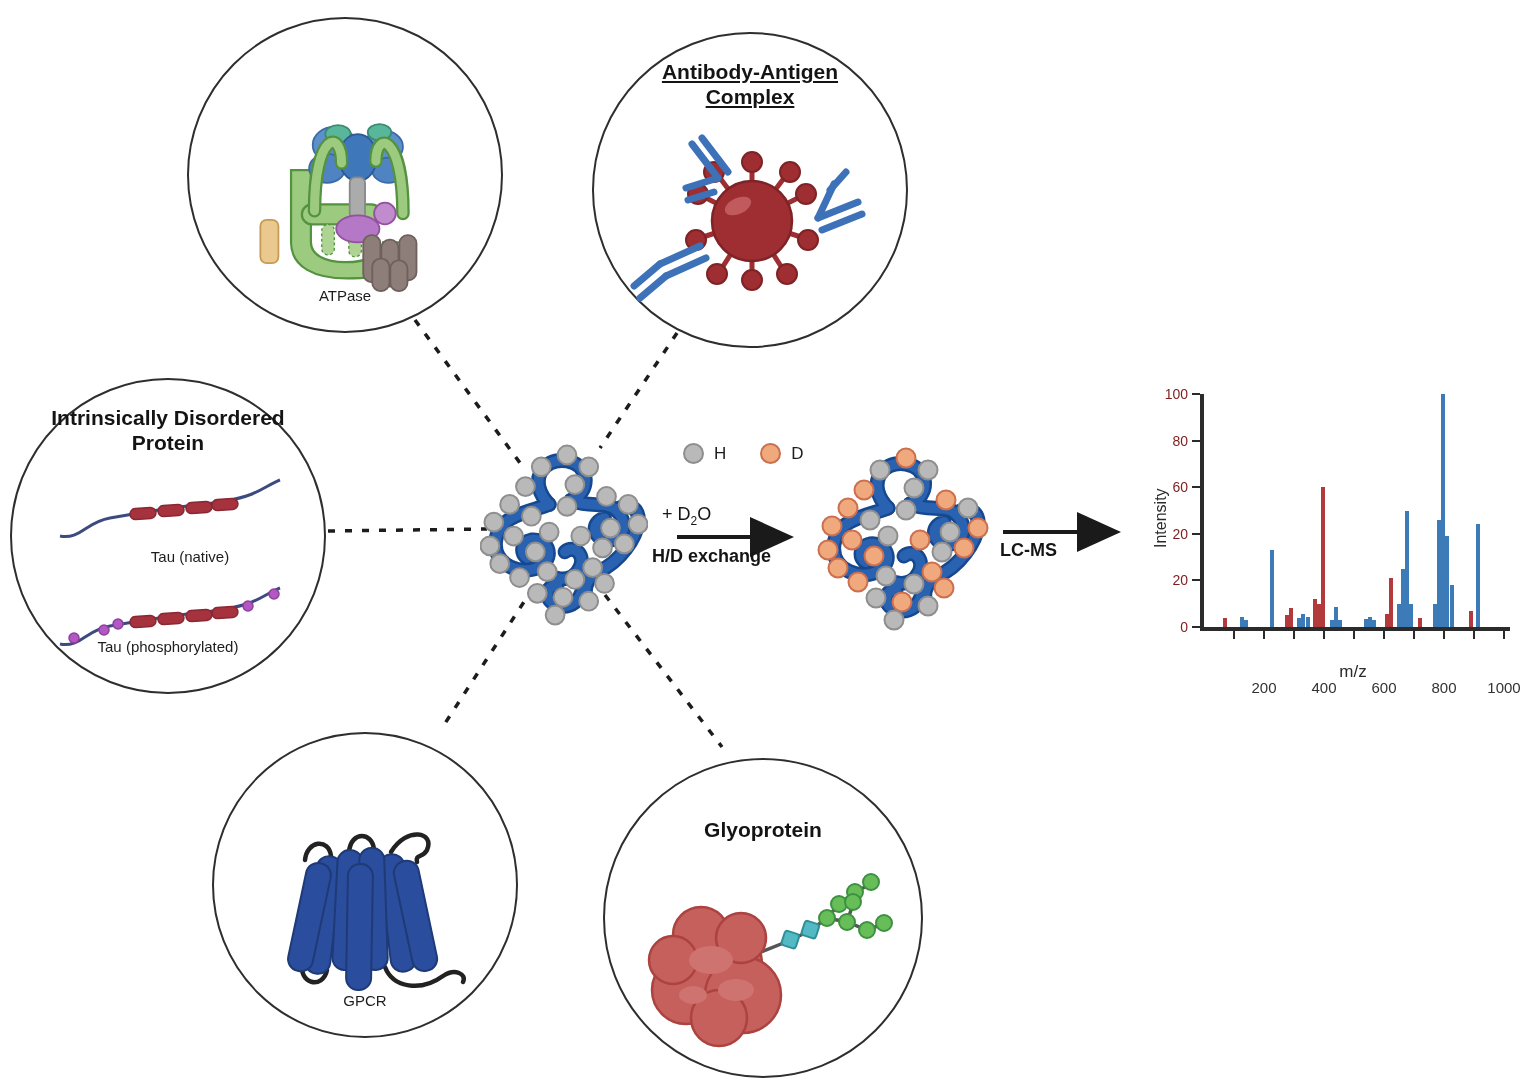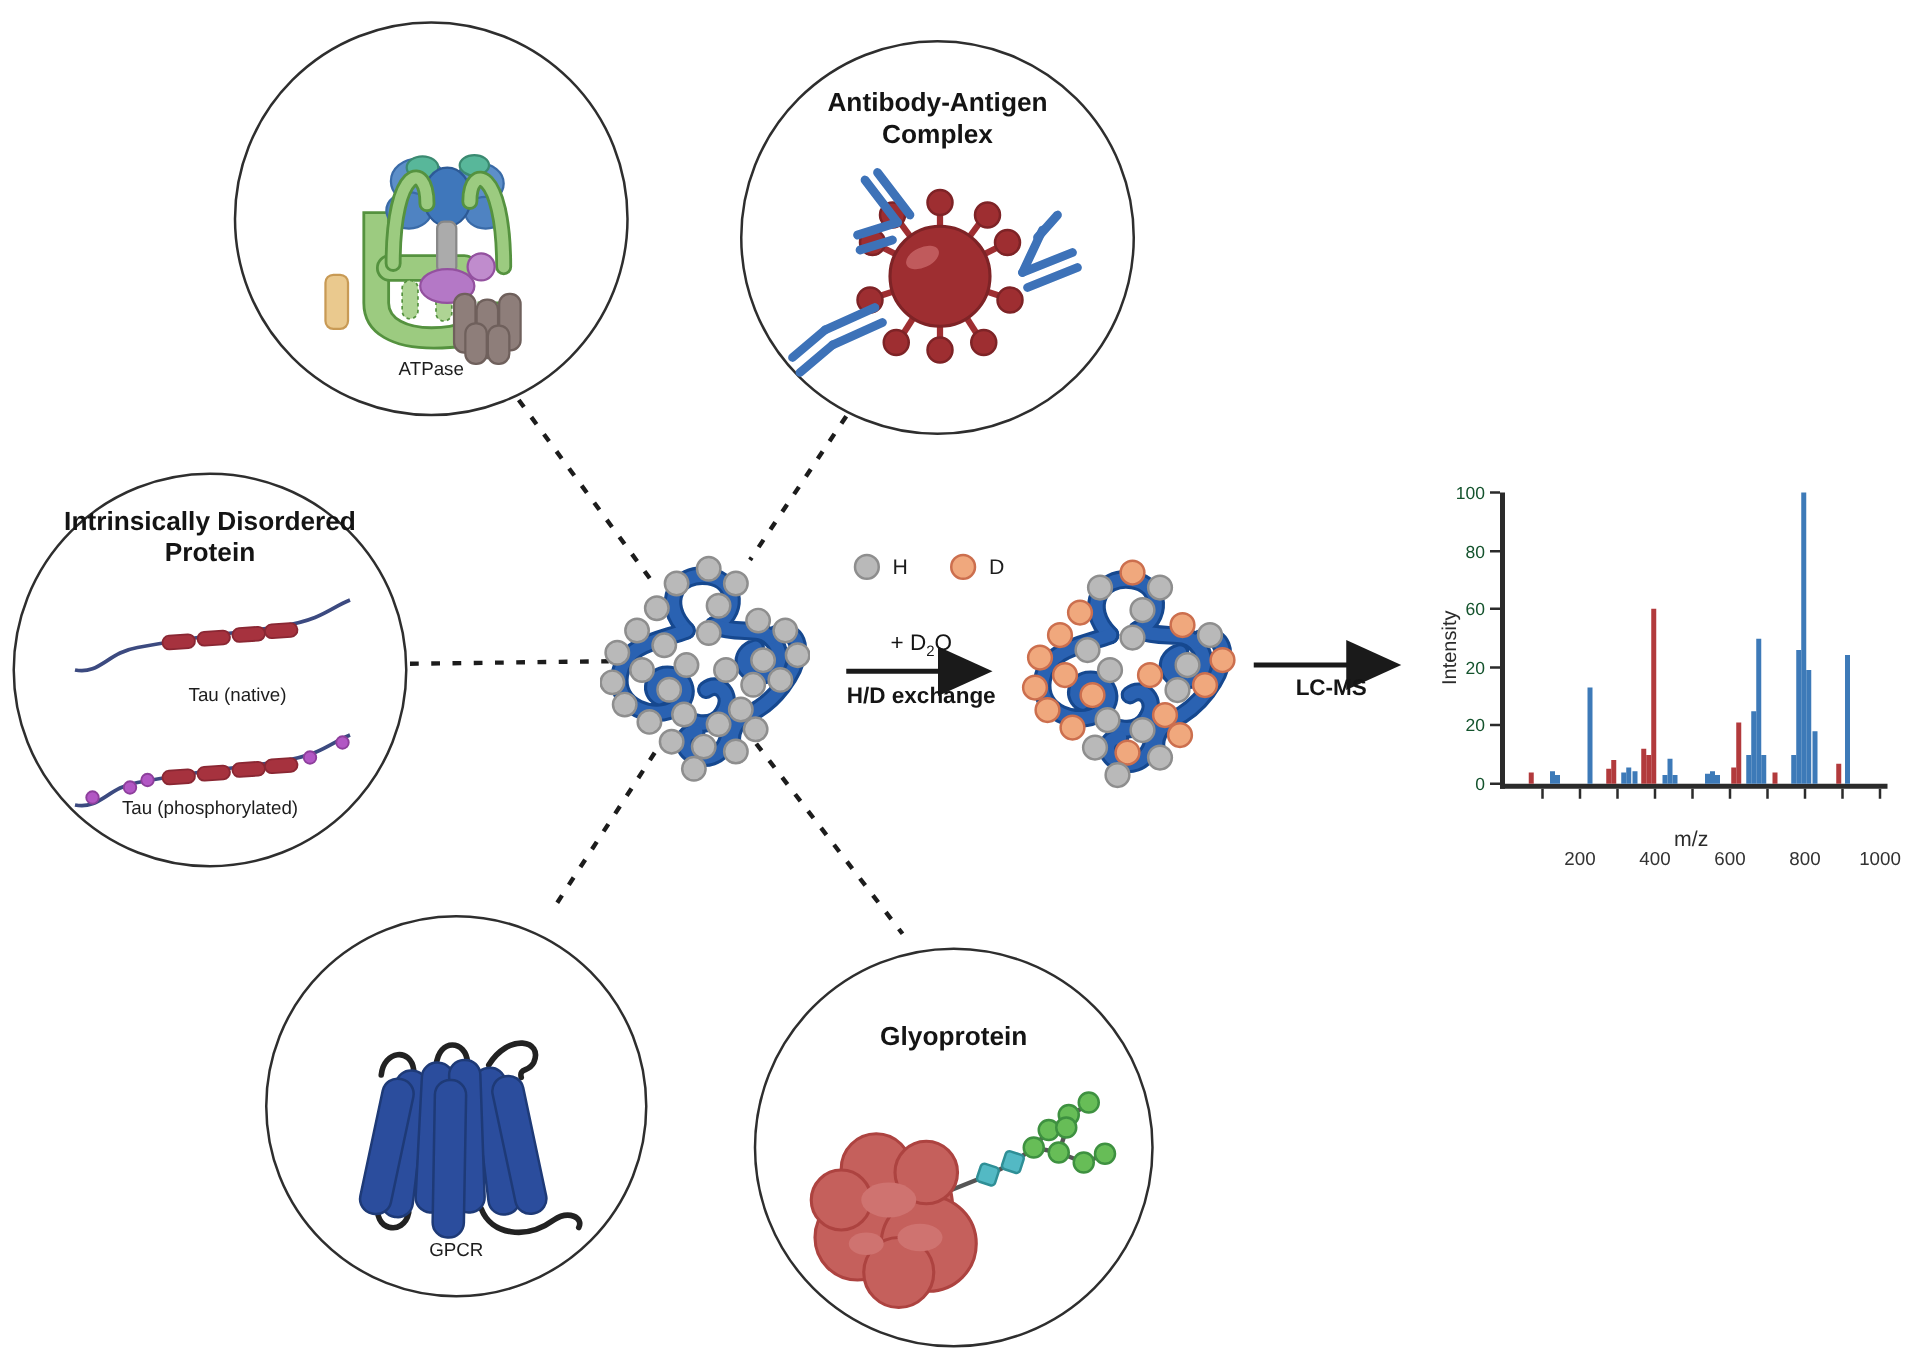--- a/index.html
+++ b/index.html
@@ -20,38 +20,38 @@
     font-size:15px;text-align:center;color:#1d1d1d;white-space:nowrap;
   }
   .node-caption.wrap{white-space:normal;width:240px;line-height:1.25;}
   .illus{position:absolute;}
   #overlay{position:absolute;left:0;top:0;pointer-events:none;}
   .legend{position:absolute;left:683px;top:443px;display:flex;align-items:center;gap:10px;font-size:17px;color:#1d1d1d;}
   .legend .dot{width:21px;height:21px;border-radius:50%;box-sizing:border-box;}
   .legend .dot.h{border:2px solid #8e8e8e;}
   .legend .dot.d{border:2px solid #cc6f4e;}
   .legend .gap{width:14px;}
-  .proc-label{position:absolute;text-align:center;font-size:18px;color:#151515;}
+  .proc-label{position:absolute;text-align:left;font-size:18px;color:#151515;}
   .proc-label.bold{font-weight:bold;}
   sub{font-size:12px;}
   
   #chart{position:absolute;left:1150px;top:380px;width:386px;height:310px;}
   #ylabel{
     position:absolute;left:2px;top:112px;width:22px;height:56px;
     writing-mode:vertical-rl;transform:rotate(180deg);
     font-size:16px;color:#2b2b2b;white-space:nowrap;
   }
   #plot-area{
     position:absolute;left:50px;top:14px;width:306px;height:233px;
     border-left:4px solid #2b2b2b;border-bottom:4px solid #2b2b2b;
   }
   #xlabel{position:absolute;left:50px;top:282px;width:306px;text-align:center;font-size:17px;color:#2b2b2b;}
   .bar{position:absolute;bottom:0;width:4px;}
   .ytick{position:absolute;left:-12px;width:8px;height:2px;background:#2b2b2b;}
-  .yticklabel{position:absolute;left:-48px;width:32px;text-align:right;font-size:14px;color:#14532d;}
+  .yticklabel{position:absolute;left:-48px;width:32px;text-align:right;font-size:14px;color:#7f1d1d;}
   .xtick{position:absolute;width:2px;height:8px;top:237px;background:#2b2b2b;}
   .xticklabel{position:absolute;top:250px;width:48px;text-align:center;font-size:15px;color:#333;margin-top:35px;}
 </style>
 </head>
 <body>
 
 <svg id="overlay" width="1536" height="1085">
   <defs>
     <marker id="ah" markerWidth="12" markerHeight="12" refX="9" refY="5" orient="auto">
       <path d="M0,0 L11,5 L0,10 Z" fill="#1a1a1a"></path>
@@ -97,21 +97,21 @@
       <rect x="148" y="147" width="19" height="52" rx="9"></rect>
       <rect x="168" y="142" width="19" height="50" rx="9"></rect>
       <rect x="138" y="168" width="19" height="36" rx="9"></rect>
       <rect x="158" y="170" width="19" height="34" rx="9"></rect>
     </g>
   </svg>
   <div class="node-caption" style="top:268px;">ATPase</div>
 </div>
 
 <div class="circle-node" style="left:592px;top:32px;width:316px;height:316px;">
-  <div class="node-title" style="top:37px;width:240px;">Antibody-Antigen Complex</div>
+  <div class="node-title" style="top:26px;width:240px;text-decoration:underline;">Antibody-Antigen Complex</div>
   <svg class="illus" style="left:28px;top:92px;" width="260" height="200" viewBox="0 0 260 200">
 
     <g stroke="#9e2e31" stroke-width="5">
       <line x1="130" y1="95" x2="130" y2="38"></line>
         <line x1="130" y1="95" x2="130" y2="152"></line>
       <line x1="130" y1="95" x2="180" y2="70"></line>
         <line x1="130" y1="95" x2="80" y2="70"></line>
       <line x1="130" y1="95" x2="182" y2="112"></line>
         <line x1="130" y1="95" x2="78" y2="112"></line>
       <line x1="130" y1="95" x2="162" y2="145"></line>

